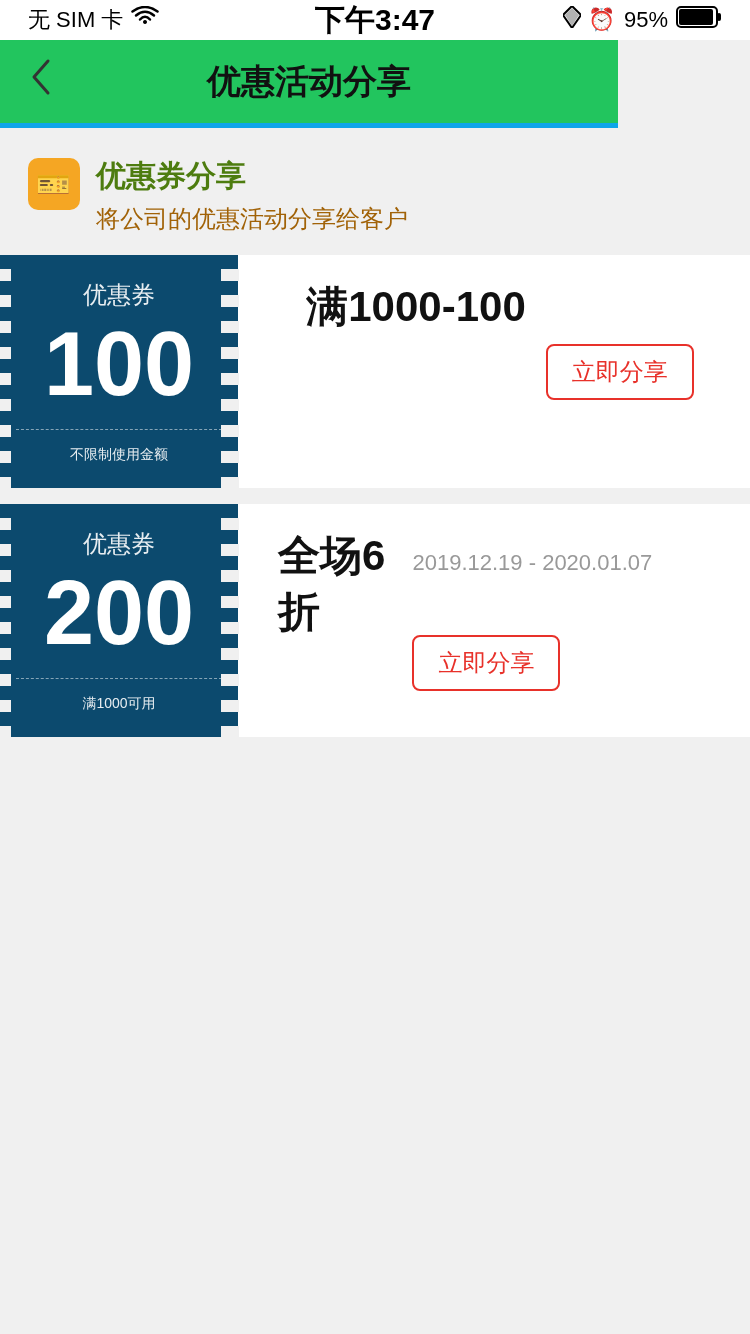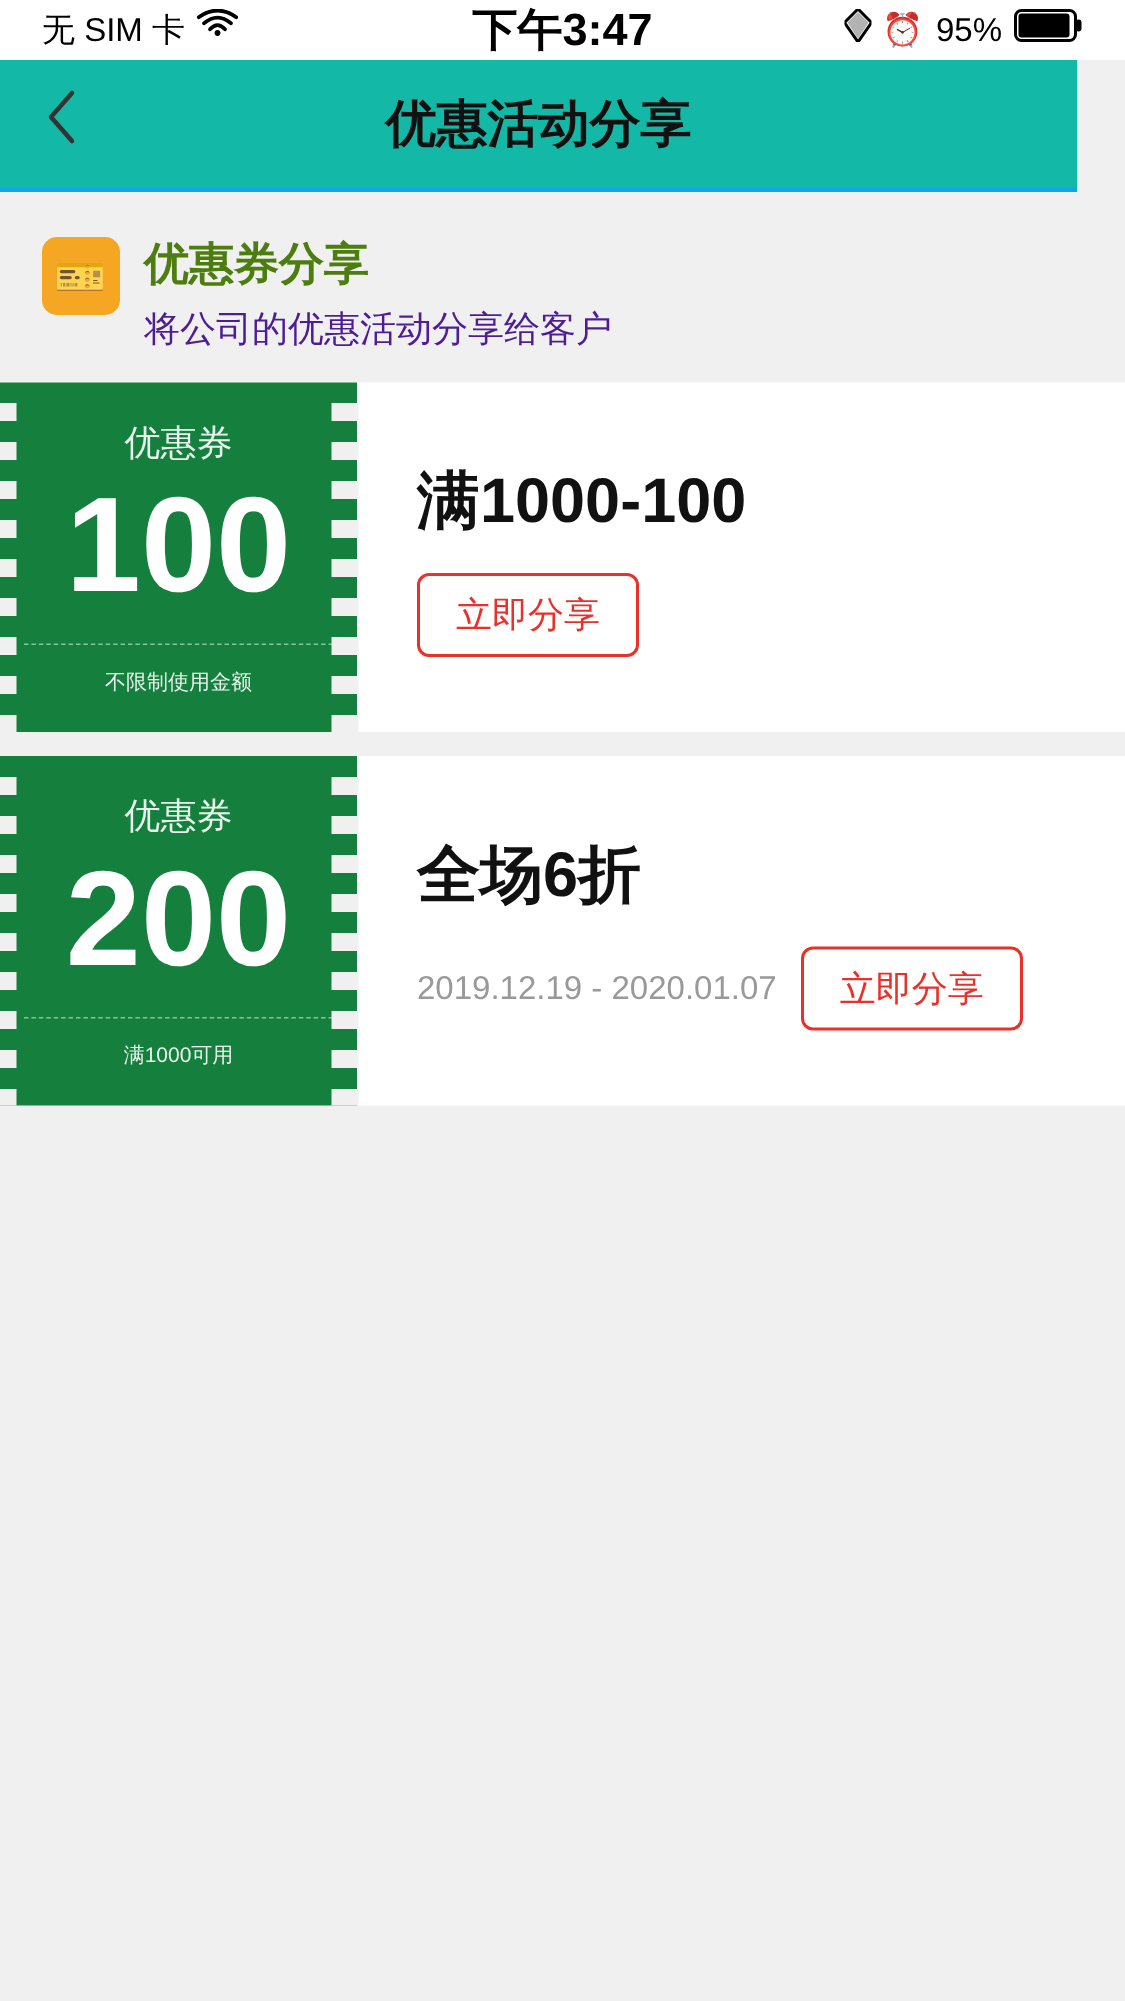--- a/index.html
+++ b/index.html
@@ -40,28 +40,28 @@
     }
     .status-right {
       display: flex;
       align-items: center;
       gap: 8px;
       font-size: 22px;
     }
 
     
     .nav-bar {
-      width: 718px;
+      width: 618px;
       height: 88px;
-      background: #14b8a6;
+      background: #22c55e;
       display: flex;
       align-items: center;
       justify-content: center;
       position: relative;
-      border-bottom: 3px solid #0ea5e9;
+      border-bottom: 5px solid #0ea5e9;
     }
     .nav-back {
       position: absolute;
       left: 28px;
       font-size: 36px;
       color: #333;
       cursor: pointer;
     }
     .nav-title {
       font-size: 34px;
@@ -90,21 +90,21 @@
       margin-top: 2px;
     }
     .section-text h2 {
       font-size: 30px;
       font-weight: 600;
       color: #4d7c0f;
       margin-bottom: 6px;
     }
     .section-text p {
       font-size: 24px;
-      color: #4c1d95;
+      color: #a16207;
     }
 
     
     .coupon-list {
       background: #f0f0f0;
       padding: 0 0 0 0;
     }
 
     .coupon-card {
       background: #fff;
@@ -112,21 +112,21 @@
       display: flex;
       align-items: stretch;
       min-height: 200px;
       position: relative;
       overflow: visible;
     }
 
     
     .coupon-left {
       width: 238px;
-      background: #15803d;
+      background: #0c4a6e;
       display: flex;
       flex-direction: column;
       align-items: center;
       justify-content: center;
       padding: 24px 16px;
       position: relative;
       flex-shrink: 0;
     }
 
     .coupon-left::after {
@@ -185,21 +185,21 @@
     .coupon-condition {
       font-size: 14px;
       color: rgba(255,255,255,0.9);
       text-align: center;
     }
 
     
     .coupon-right {
       flex: 1;
       display: flex;
-      flex-direction: column;
+      flex-direction: row;
       justify-content: center;
       padding: 24px 28px 24px 40px;
       gap: 20px;
     }
     .coupon-name {
       font-size: 42px;
       font-weight: 700;
       color: #111;
     }
     .coupon-meta {

